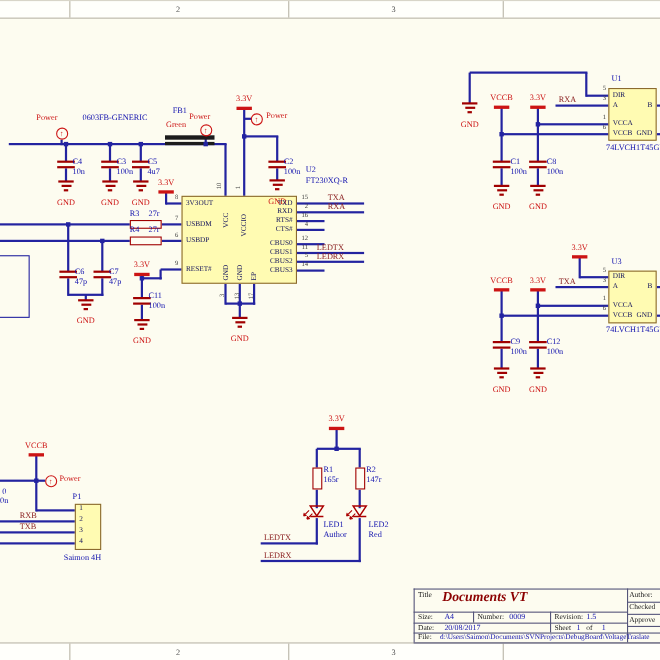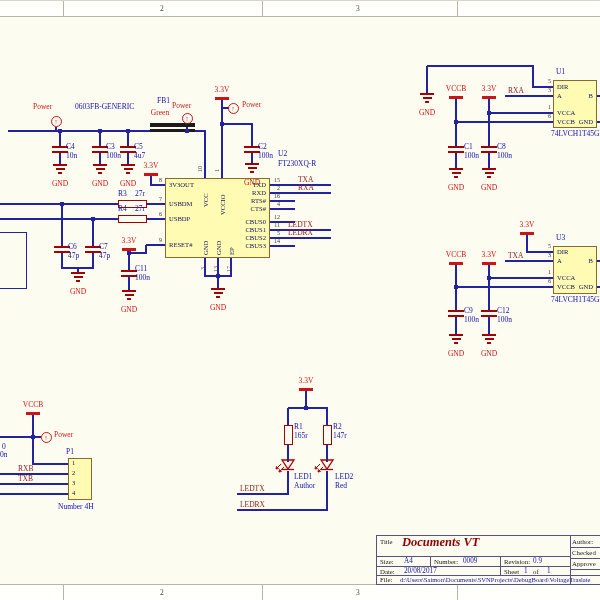--- a/index.html
+++ b/index.html
@@ -427,21 +427,21 @@
       <div class="txt t-tb" style="left: 294px; top: 482px;">Author</div>
       <div class="txt t-tb" style="left: 335px; top: 473px;">LED2</div>
       <div class="txt t-tb" style="left: 335px; top: 482px;">Red</div>
       <div class="txt t-tn" style="left: 240px; top: 485px;">LEDTX</div>
       <div class="txt t-tn" style="left: 240px; top: 501px;">LEDRX</div>
       <div class="txt t-tr" style="left: 33px; top: 401px; transform: translateX(-50%);">VCCB</div>
       <div class="txt t-tr" style="left: 54px; top: 431px;">Power</div>
       <div class="txt t-tb" style="left: 2px; top: 443px;">0</div>
       <div class="txt t-tb" style="left: 0px; top: 451px;">0n</div>
       <div class="txt t-tb" style="left: 66px; top: 448px;">P1</div>
-      <div class="txt t-tb" style="left: 58px; top: 503px;">Number 4H</div>
+      <div class="txt t-tb" style="left: 58px; top: 503px;">Saimon 4H</div>
       <div class="txt t-tpn" style="left: 72px; top: 459px;">1</div>
       <div class="txt t-tpn" style="left: 72px; top: 469px;">2</div>
       <div class="txt t-tpn" style="left: 72px; top: 479px;">3</div>
       <div class="txt t-tpn" style="left: 72px; top: 489px;">4</div>
       <div class="txt t-tn" style="left: 18px; top: 465px;">RXB</div>
       <div class="txt t-tn" style="left: 18px; top: 475px;">TXB</div>
     </div>
 
   <div id="titleblock">
     <div class="tbl-line" style="left:376px;top:535px;width:224px;height:1px"></div>
@@ -457,21 +457,21 @@
     <div class="tbl-line" style="left:570px;top:558px;width:30px;height:1px"></div>
     <div class="tbl-line" style="left:570px;top:569px;width:30px;height:1px"></div>
 
     <span class="tl" style="left:380px;top:538px">Title</span>
     <span class="ttl" style="left:402px;top:535px">Documents VT</span>
     <span class="tl" style="left:380px;top:558px">Size:</span>
     <span class="tv" style="left:404px;top:557px">A4</span>
     <span class="tl" style="left:434px;top:558px">Number:</span>
     <span class="tv" style="left:463px;top:557px">0009</span>
     <span class="tl" style="left:504px;top:558px">Revision:</span>
-    <span class="tv" style="left:533px;top:557px">0.9</span>
+    <span class="tv" style="left:533px;top:557px">1.5</span>
     <span class="tl" style="left:380px;top:568px">Date:</span>
     <span class="tv" style="left:404px;top:567px">20/08/2017</span>
     <span class="tl" style="left:504px;top:568px">Sheet</span>
     <span class="tv" style="left:524px;top:567px">1</span>
     <span class="tl" style="left:533px;top:568px">of</span>
     <span class="tv" style="left:547px;top:567px">1</span>
     <span class="tl" style="left:380px;top:576px">File:</span>
     <span class="tv" style="left:400px;top:576px;font-size:6.6px">d:\Users\Saimon\Documents\SVNProjects\DebugBoard\VoltageTraslate</span>
     <span class="tl" style="left:572px;top:538px">Author:</span>
     <span class="tl" style="left:572px;top:549px">Checked</span>

